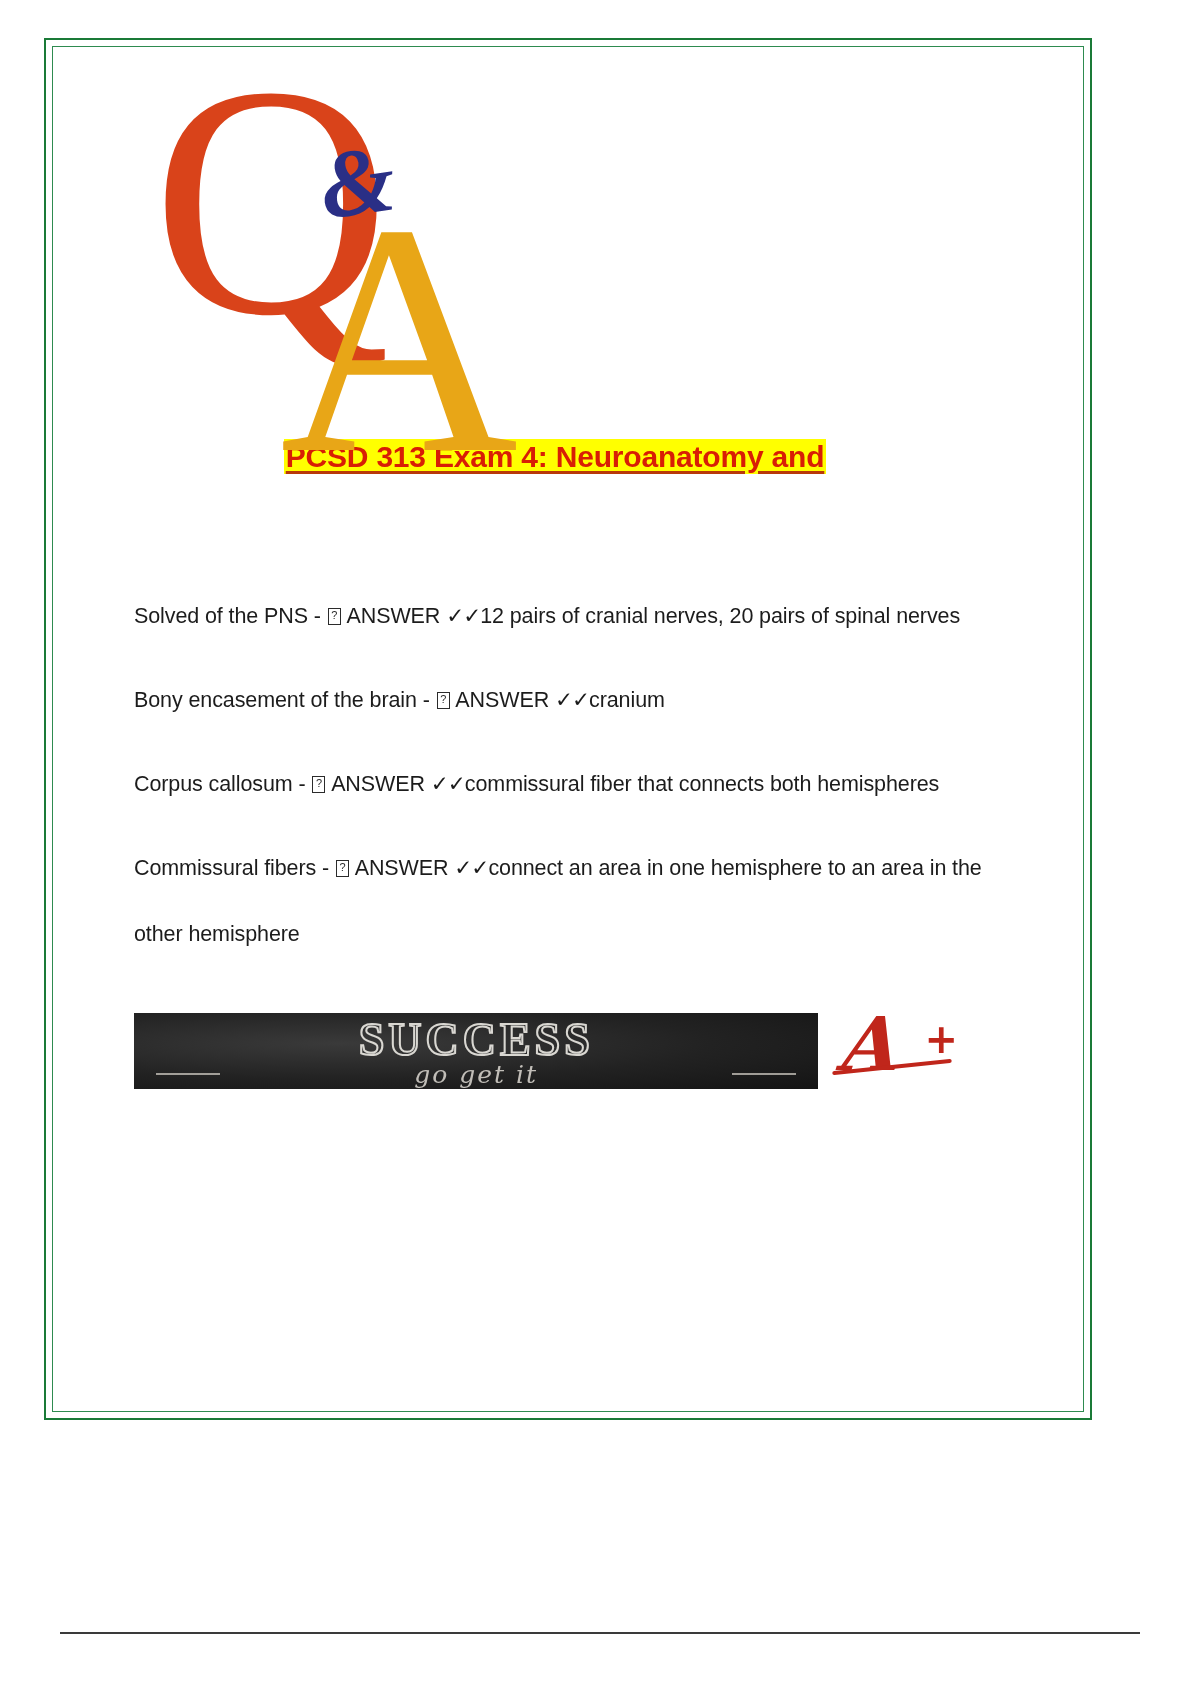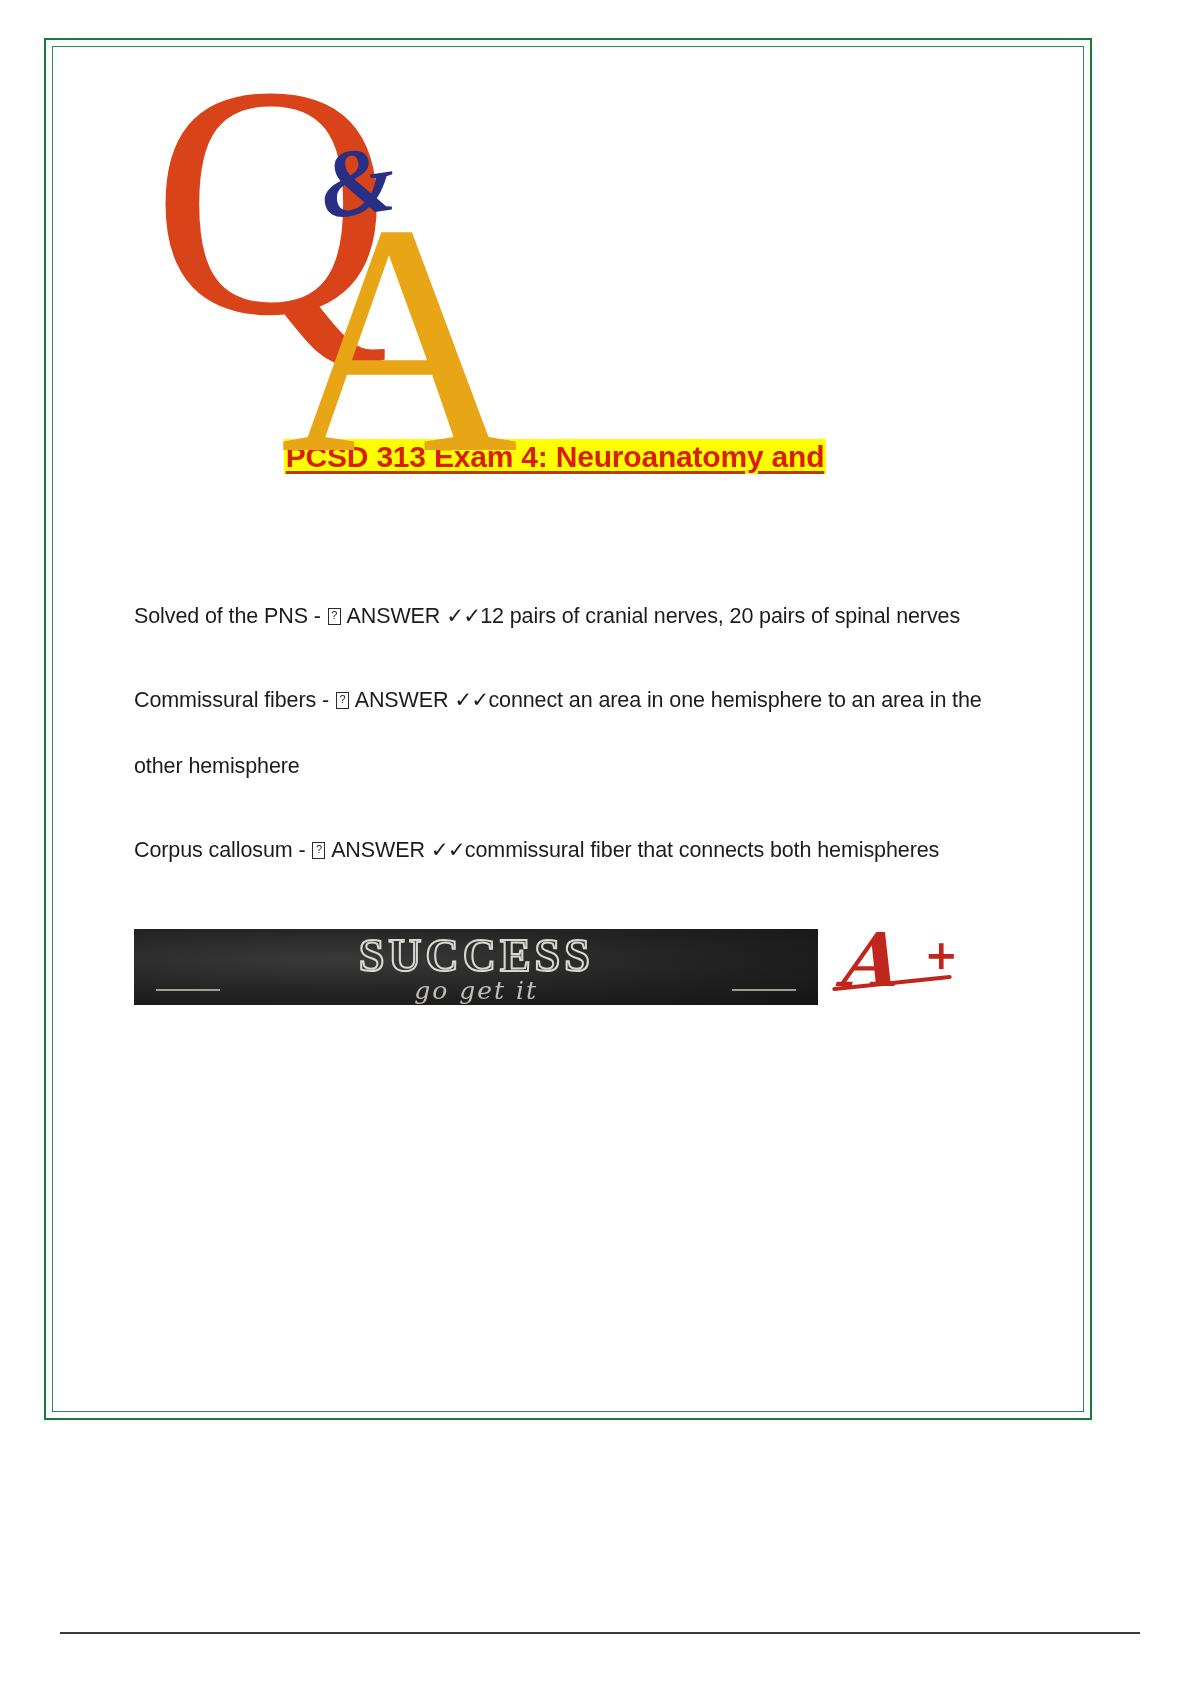--- a/index.html
+++ b/index.html
@@ -285,28 +285,31 @@
     <div class="title-block">
       <span class="title-line"><span>PCSD 313 Exam 4: Neuroanatomy and</span></span>
     </div>
 
     <div class="qa-list">
 
       <p class="qa-item">
         <span>Solved of the PNS - </span><span class="tofu"></span> <span>ANSWER</span> <span class="checks">✓✓</span><span>12 pairs of cranial nerves, 20 pairs of spinal nerves</span>
       </p>
 
-
+      <p class="qa-item">
+        <span>Bony encasement of the brain - </span><span class="tofu"></span> <span>ANSWER</span> <span class="checks">✓✓</span><span>cranium</span>
+      </p>
+
+
+      <p class="qa-item">
+        <span>Corpus callosum - </span><span class="tofu"></span> <span>ANSWER</span> <span class="checks">✓✓</span><span>commissural fiber that connects both hemispheres</span>
+      </p>
 
       <p class="qa-item">
         <span>Commissural fibers - </span><span class="tofu"></span> <span>ANSWER</span> <span class="checks">✓✓</span><span>connect an area in one hemisphere to an area in the other hemisphere</span>
-      </p>
-
-      <p class="qa-item">
-        <span>Corpus callosum - </span><span class="tofu"></span> <span>ANSWER</span> <span class="checks">✓✓</span><span>commissural fiber that connects both hemispheres</span>
       </p>
 
     </div>
 
     <div class="footer-imgs">
       <div class="chalkboard">
         <div class="chalk-success">SUCCESS</div>
         <div class="chalk-rule-l"></div>
         <div class="chalk-rule-r"></div>
         <div class="chalk-sub">go get it</div>

